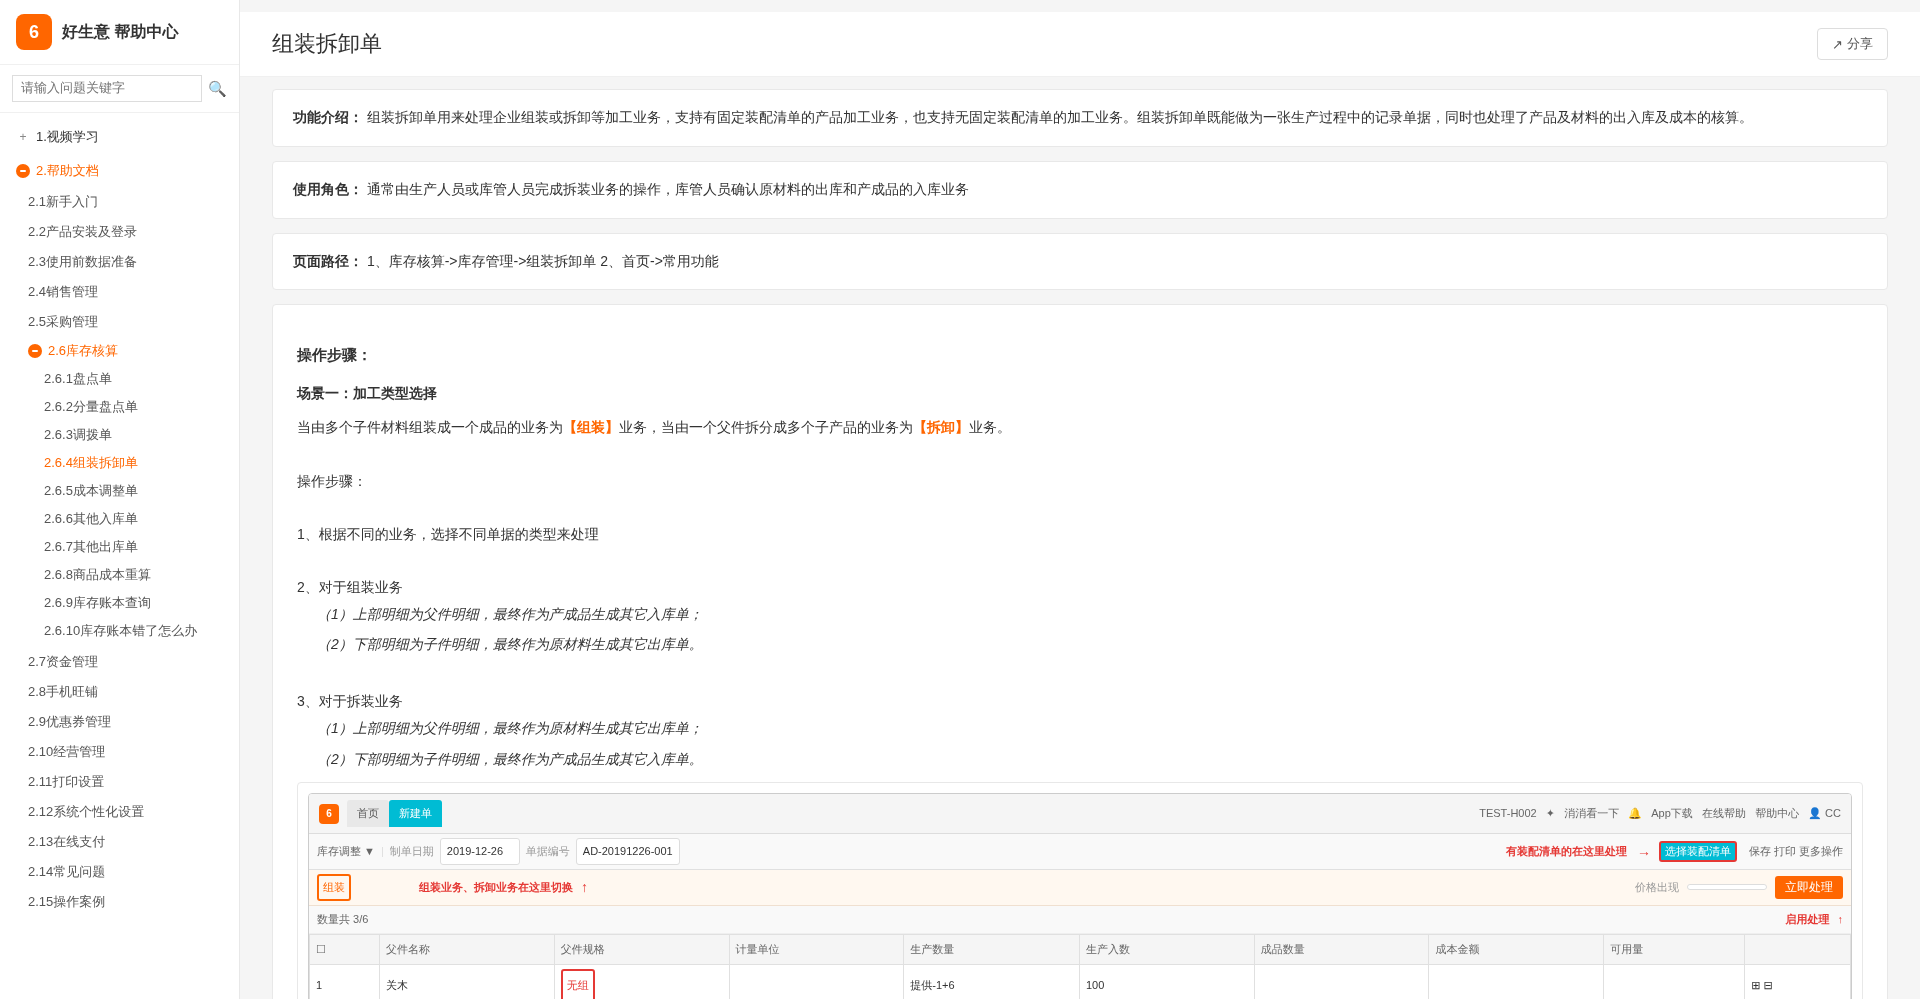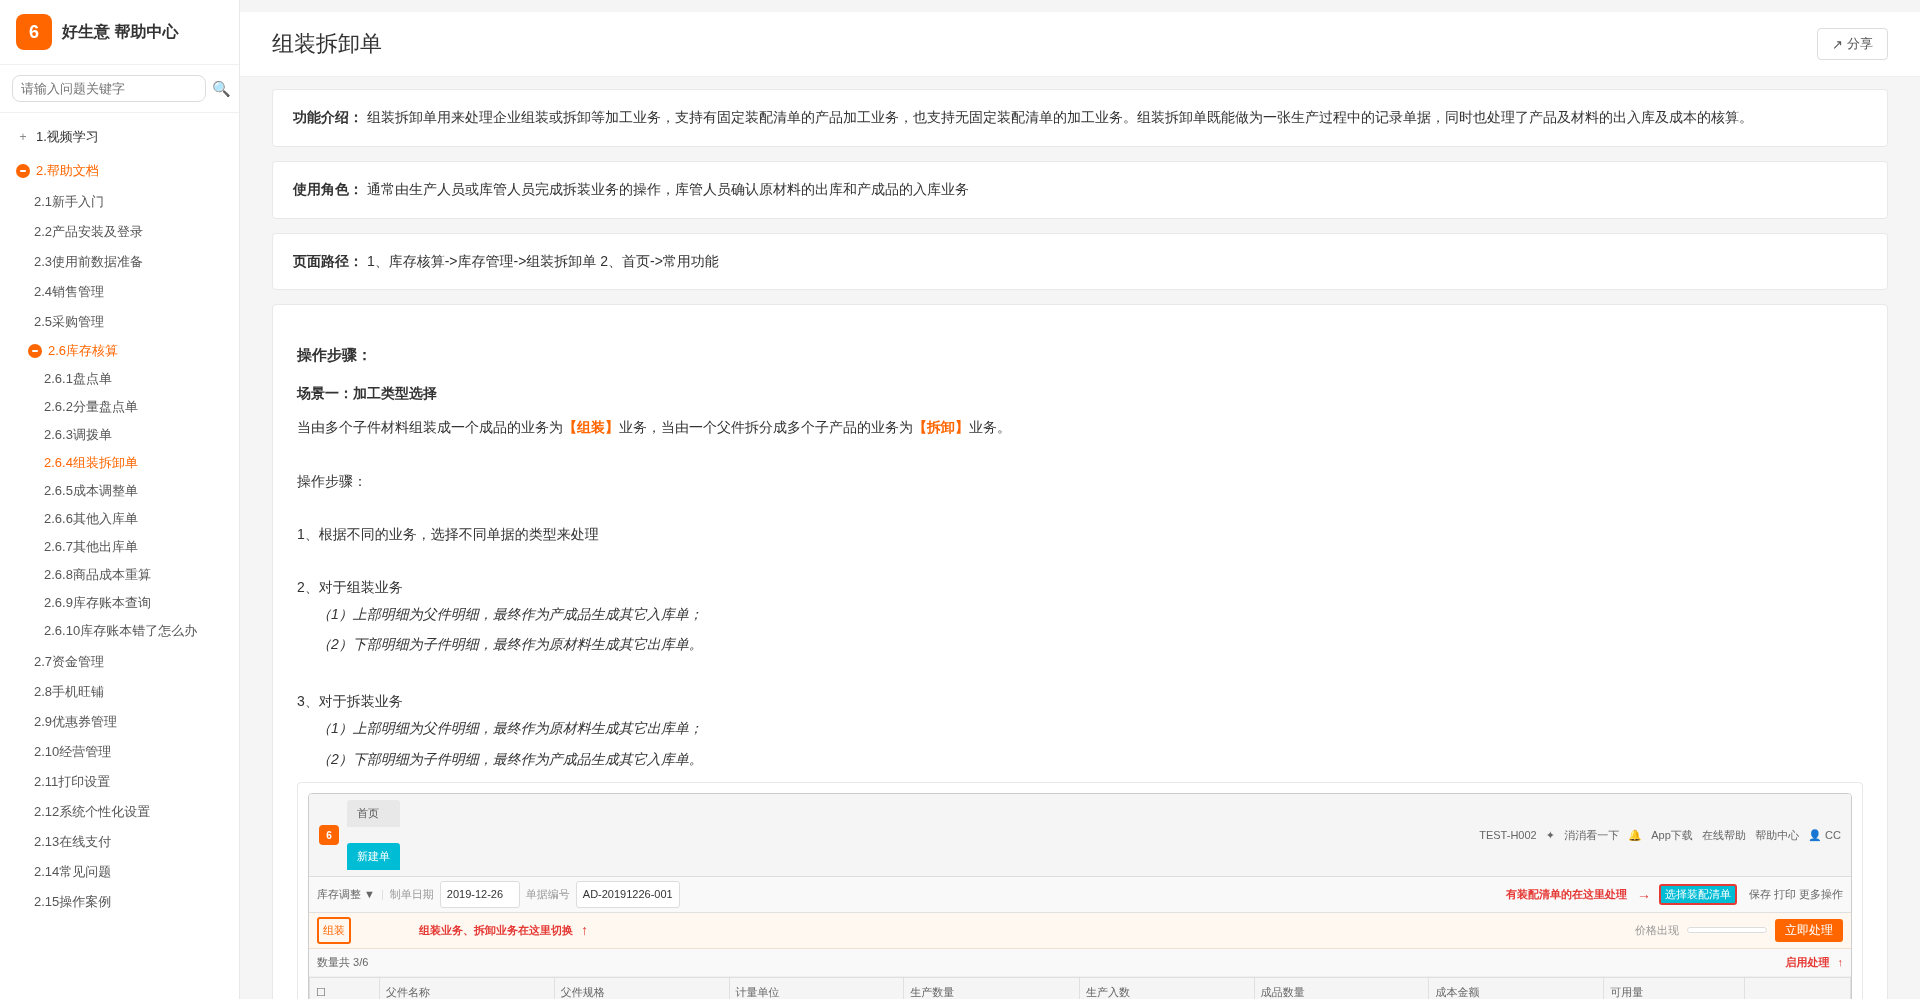--- a/index.html
+++ b/index.html
@@ -43,25 +43,26 @@
     .sidebar-search {
       padding: 10px 12px;
       border-bottom: 1px solid #f0f0f0;
       display: flex;
       align-items: center;
       gap: 6px;
     }
     .sidebar-search input {
       flex: 1;
       border: 1px solid #ddd;
-      border-radius: 8px;
+      border-radius: 0;
       padding: 5px 8px;
       font-size: 13px;
       outline: none;
       color: #a21caf;
+      font-family: Liberation Mono, monospace;
     }
     .sidebar-search .search-btn {
       cursor: pointer;
       color: #aaa;
       font-size: 15px;
     }
     .sidebar-nav {
       flex: 1;
       overflow-y: auto;
       padding: 8px 0;
@@ -108,21 +109,20 @@
     }
     .nav-sub-items {
       padding-left: 28px;
     }
     .nav-sub-item {
       padding: 6px 16px 6px 0;
       font-size: 13px;
       color: #555;
       cursor: pointer;
       display: block;
-      margin-left: 6px;
     }
     .nav-sub-sub-items {
       padding-left: 16px;
     }
     .nav-sub-sub-item {
       padding: 5px 16px 5px 0;
       font-size: 13px;
       color: #555;
       cursor: pointer;
       display: block;
@@ -263,22 +263,21 @@
       border-radius: 4px;
       display: flex;
       align-items: center;
       justify-content: center;
       color: white;
       font-size: 10px;
       font-weight: bold;
     }
     .mock-nav-tabs {
       display: flex;
-      gap: 16px;
-      flex-direction: column;
+      gap: 0;
     }
     .mock-nav-tab {
       padding: 3px 10px;
       background: #e8e8e8;
       border-radius: 3px 3px 0 0;
       font-size: 11px;
       color: #555;
     }
     .mock-nav-tab.active {
       background: #00bcd4;

